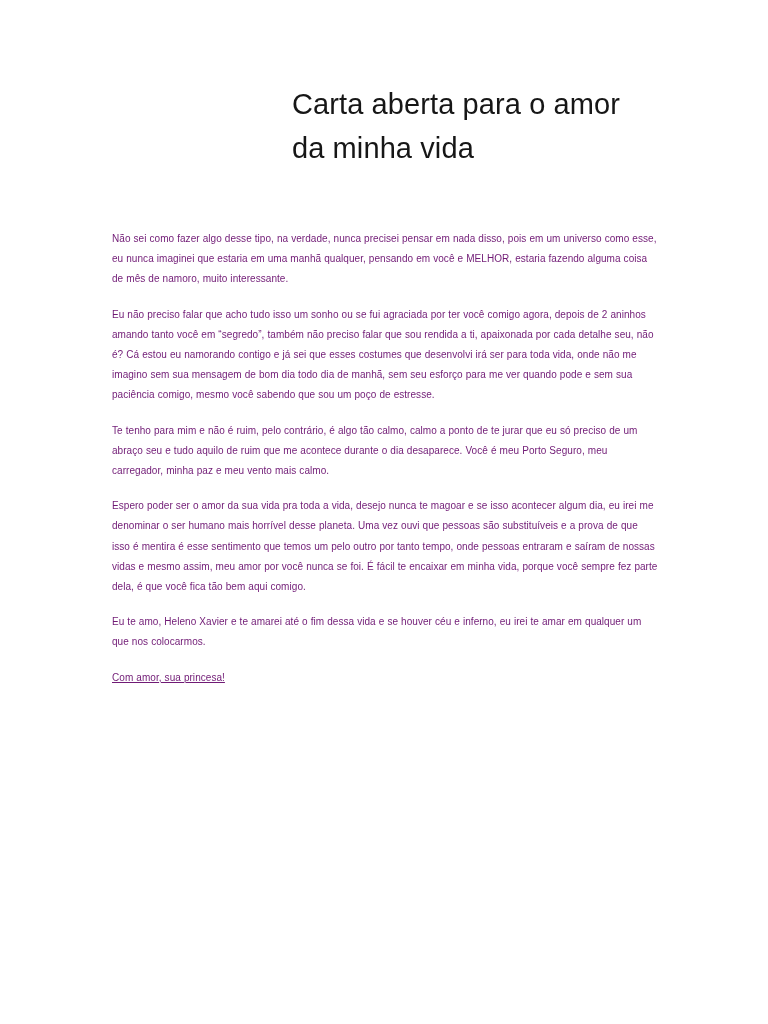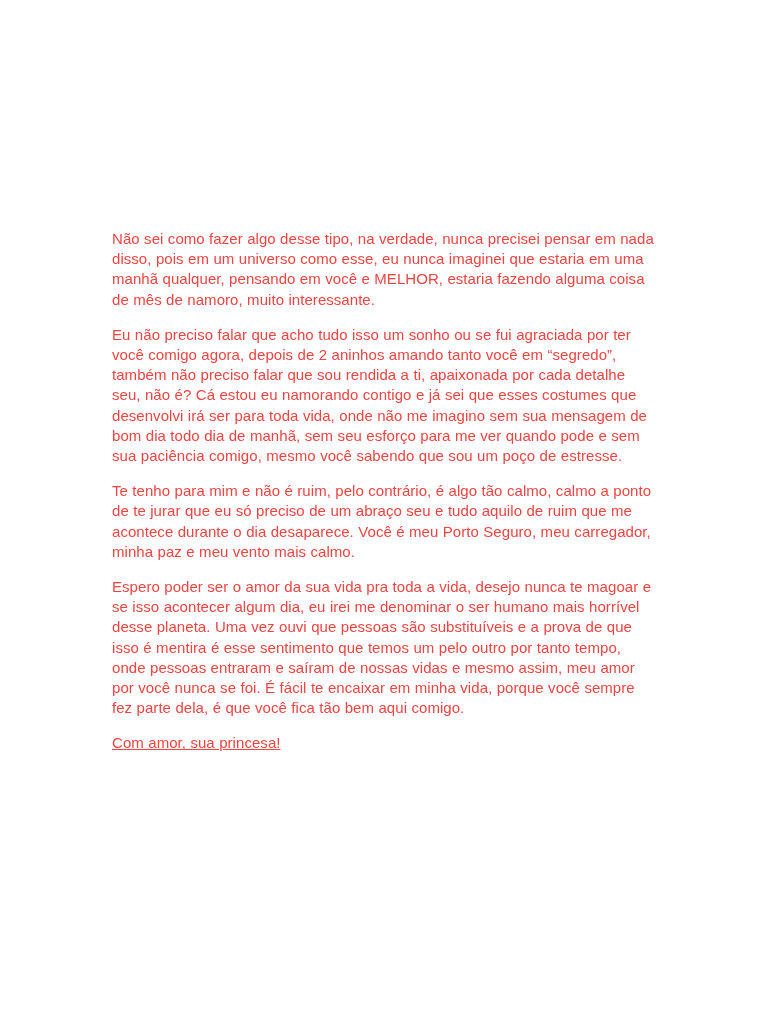--- a/index.html
+++ b/index.html
@@ -39,40 +39,42 @@
 
   .body-block {
     position: absolute;
     left: 112px;
     top: 229px;
     width: 546px;
   }
 
   .para {
     margin: 0 0 15px 0;
-    font-size: 15px;
+    font-size: 10px;
     line-height: 20.2px;
     letter-spacing: 0.05px;
-    color: #ef4444;
+    color: #701a75;
     text-align: left;
     word-spacing: 0.2px;
   }
 
   .para:last-child {
     margin-bottom: 0;
     text-decoration: underline;
   }
 </style>
 </head>
 <body>
 
 <div class="page">
 
+  <h1 class="doc-title">Carta aberta para o amor da minha vida</h1>
 
   <div class="body-block">
     <p class="para">Não sei como fazer algo desse tipo, na verdade, nunca precisei pensar em nada disso, pois em um universo como esse, eu nunca imaginei que estaria em uma manhã qualquer, pensando em você e MELHOR, estaria fazendo alguma coisa de mês de namoro, muito interessante.</p>
     <p class="para">Eu não preciso falar que acho tudo isso um sonho ou se fui agraciada por ter você comigo agora, depois de 2 aninhos amando tanto você em “segredo”, também não preciso falar que sou rendida a ti, apaixonada por cada detalhe seu, não é? Cá estou eu namorando contigo e já sei que esses costumes que desenvolvi irá ser para toda vida, onde não me imagino sem sua mensagem de bom dia todo dia de manhã, sem seu esforço para me ver quando pode e sem sua paciência comigo, mesmo você sabendo que sou um poço de estresse.</p>
     <p class="para">Te tenho para mim e não é ruim, pelo contrário, é algo tão calmo, calmo a ponto de te jurar que eu só preciso de um abraço seu e tudo aquilo de ruim que me acontece durante o dia desaparece. Você é meu Porto Seguro, meu carregador, minha paz e meu vento mais calmo.</p>
     <p class="para">Espero poder ser o amor da sua vida pra toda a vida, desejo nunca te magoar e se isso acontecer algum dia, eu irei me denominar o ser humano mais horrível desse planeta. Uma vez ouvi que pessoas são substituíveis e a prova de que isso é mentira é esse sentimento que temos um pelo outro por tanto tempo, onde pessoas entraram e saíram de nossas vidas e mesmo assim, meu amor por você nunca se foi. É fácil te encaixar em minha vida, porque você sempre fez parte dela, é que você fica tão bem aqui comigo.</p>
+    <p class="para">Eu te amo, Heleno Xavier e te amarei até o fim dessa vida e se houver céu e inferno, eu irei te amar em qualquer um que nos colocarmos.</p>
     <p class="para">Com amor, sua princesa!</p>
   </div>
 
 </div>
 
 </body></html>

